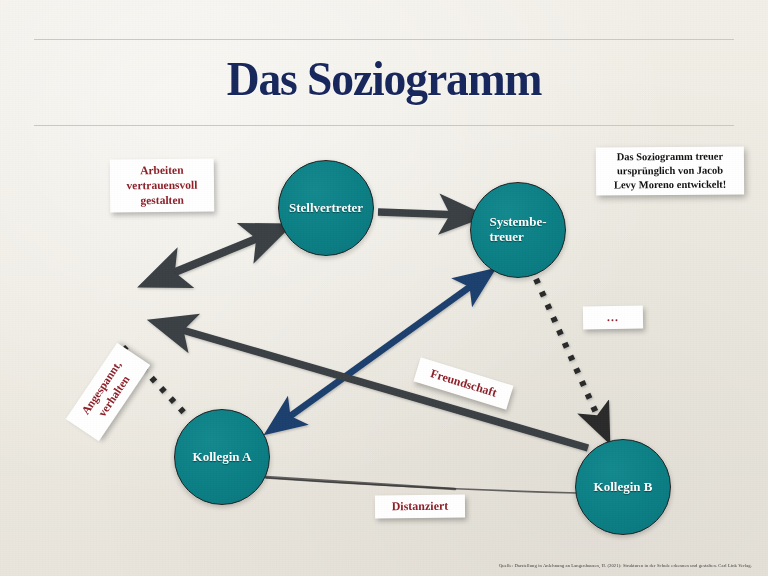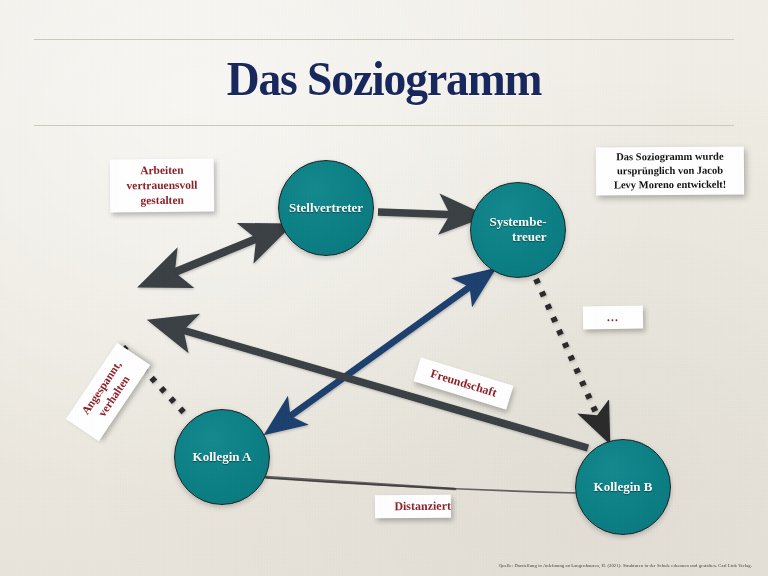--- a/index.html
+++ b/index.html
@@ -45,21 +45,21 @@
   #edges { position:absolute; inset:0; }
 
   
   .node {
     position:absolute;
     border-radius:50%;
     background:#0d8086;
     background:radial-gradient(circle at 38% 32%, #13898e 0%, #0b7f85 55%, #0a767c 100%);
     border:1.6px solid #1d1f20;
     display:flex; align-items:center; justify-content:center;
-    text-align:right;
+    text-align:left;
     color:#ffffff;
     font-family:"Liberation Serif", serif;
     font-weight:700;
     line-height:1.12;
     text-shadow:0 1px 1px rgba(0,0,0,.45);
     box-shadow:0 2px 5px rgba(0,0,0,.22);
   }
 
   
   .tag {
@@ -177,35 +177,35 @@
     <span style="white-space:pre-line;">Angespannt,
 verhalten</span>
   </div>
 
   <div class="tag" style="left:415px; top:371px; width:97px; height:25px; font-size:12px;
               display:flex; align-items:center; justify-content:center;
               transform:rotate(17deg);">
     <span style="white-space:pre-line;">Freundschaft</span>
   </div>
 
-  <div class="tag" style="left:375px; top:495px; width:76px; height:23px; font-size:12px;
-              display:flex; align-items:center; justify-content:flex-end;
+  <div class="tag" style="left:375px; top:495px; width:90px; height:23px; font-size:12px;
+              display:flex; align-items:center; justify-content:center;
               transform:rotate(-0.5deg);">
     <span style="white-space:pre-line;">Distanziert</span>
   </div>
 
   <div class="tag" style="left:583px; top:306px; width:60px; height:23px; font-size:12px;
               display:flex; align-items:center; justify-content:center;
               transform:rotate(-1deg);">
     <span style="letter-spacing:1px; line-height:.4;">...</span>
   </div>
 
   <div id="info-box" style="left:596px; top:147px; width:148px; height:48px; font-size:10.5px;
               display:flex; align-items:center; justify-content:center; transform:rotate(-0.4deg);">
-    <span style="white-space:pre-line;">Das Soziogramm wurde
+    <span style="white-space:pre-line;">Das Soziogramm treuer
 ursprünglich von Jacob
 Levy Moreno entwickelt!</span>
   </div>
 
   <div id="source-note">Quelle: Darstellung in Anlehnung an Langenhausen, H. (2021): Strukturen in der Schule erkennen und gestalten. Carl Link Verlag.</div>
 
   <div id="grain"></div>
 </div>
 
 </body></html>

